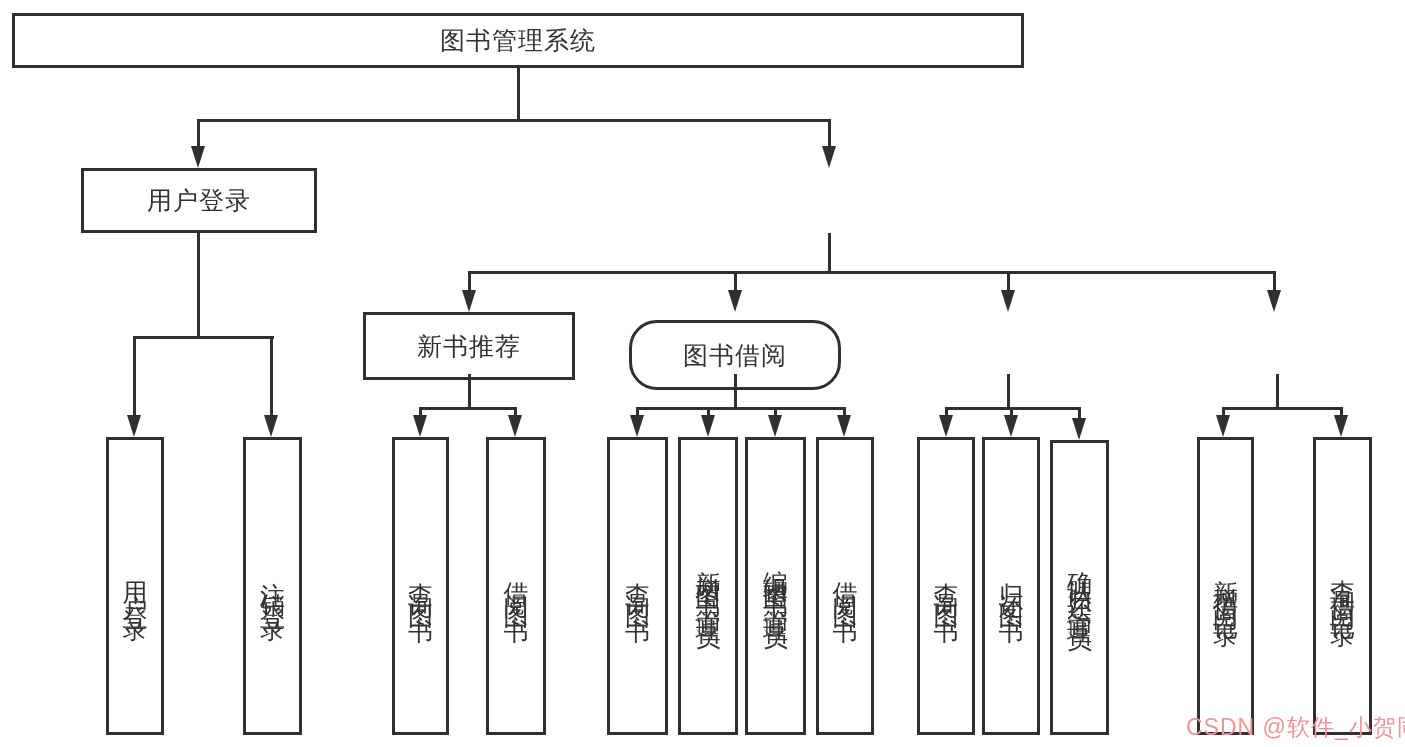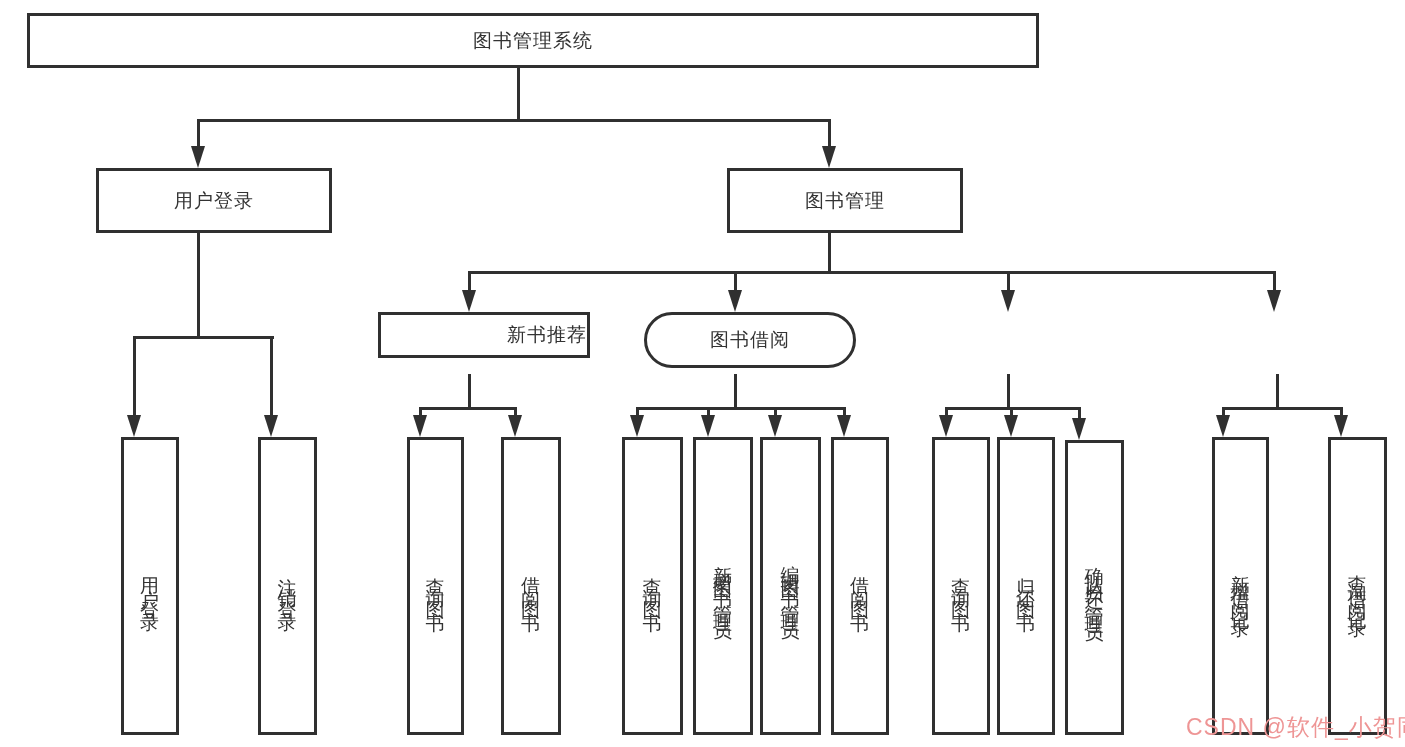--- a/index.html
+++ b/index.html
@@ -12,24 +12,23 @@
     overflow:hidden;
   }
   .box{
     position:absolute;
     box-sizing:border-box;
     border:3px solid #303030;
     background:#ffffff;
     display:flex;
     align-items:center;
     justify-content:center;
-    font-size:19px;
+    font-size:25px;
     letter-spacing:1px;
     color:#333333;
-    margin-left:15px;
   }
   .vbox span{
     writing-mode:vertical-rl;
     text-orientation:mixed;
     letter-spacing:12px;
     line-height:1;
   }
   .vbox.med span{letter-spacing:9px;}
   .vbox.sm span{letter-spacing:8px;}
   .vline,.hline{position:absolute;background:#303030;}
@@ -54,28 +53,25 @@
 
 <div id="canvas">
 
   <div class="box" style="left:12px;top:13px;width:1012px;height:55px;">
     <span>图书管理系统</span>
   </div>
 
   <div class="box" style="left:81px;top:168px;width:236px;height:65px;">
     <span>用户登录</span>
   </div>
-  <div class="box" style="left:712px;top:168px;width:236px;height:65px;">
-    <span>图书管理</span>
-  </div>
 
-  <div class="box" style="left:363px;top:312px;width:212px;height:46px;justify-content:flex-end;">
+  <div class="box" style="left:363px;top:312px;width:212px;height:68px;">
     <span>新书推荐</span>
   </div>
-  <div class="box" style="left:629px;top:312px;width:212px;height:56px;border-radius:28px;">
+  <div class="box" style="left:629px;top:320px;width:212px;height:70px;border-radius:28px;">
     <span>图书借阅</span>
   </div>
 
   <div class="box vbox" style="left:106px;top:437px;width:58px;height:298px;">
     <span>用户登录</span>
   </div>
   <div class="box vbox" style="left:243px;top:437px;width:59px;height:298px;">
     <span>注销登录</span>
   </div>
   <div class="box vbox" style="left:392px;top:437px;width:57px;height:298px;">

